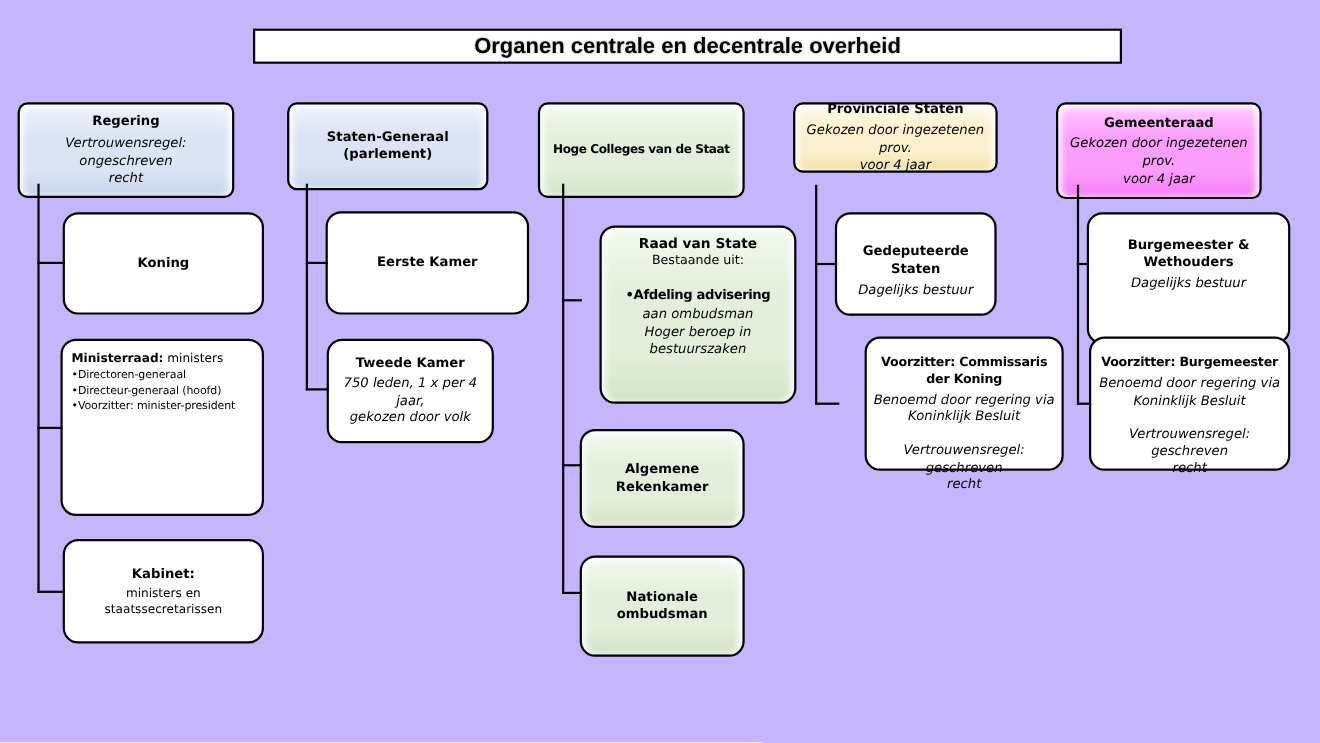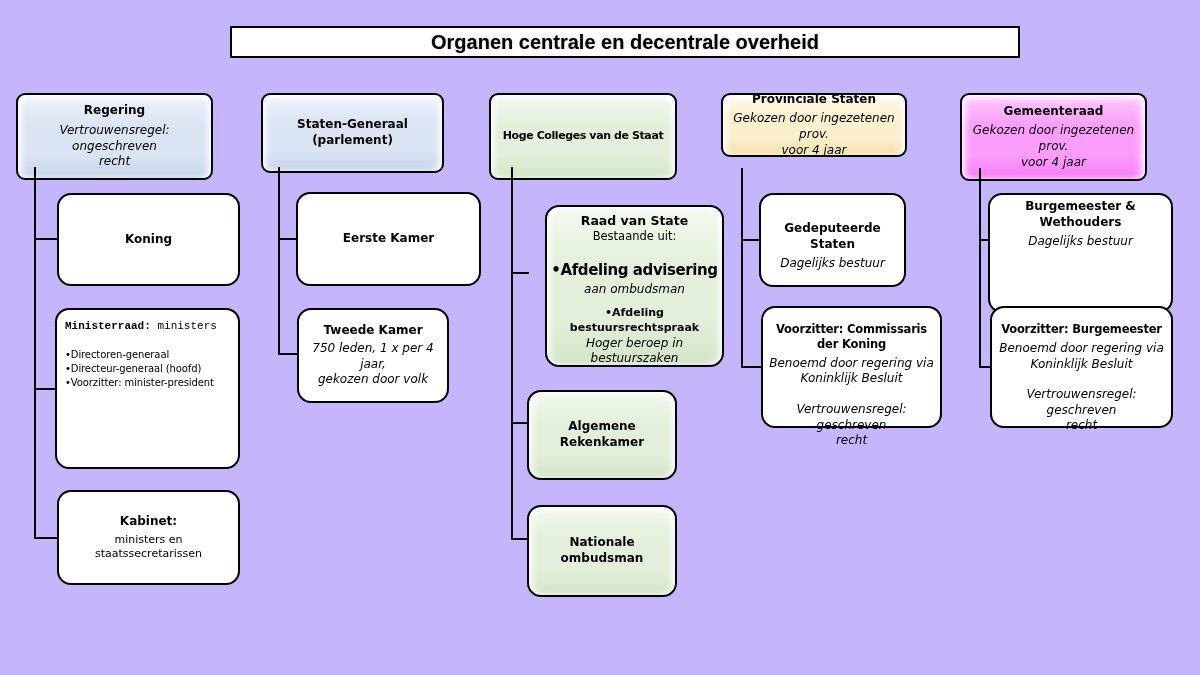--- a/index.html
+++ b/index.html
@@ -30,28 +30,28 @@
   .c-pink  {--light:#fec9fd;--base:#fb9dfb;--dark:#f87cf8;}
   .c-yellow{--light:#fffaea;}
 
   .t-bold{font-weight:bold;font-size:12px;white-space:pre-line;}
   .t-italic{font-style:italic;font-size:12px;white-space:pre-line;margin-top:4px;}
   .plain{font-size:11.5px;white-space:pre-line;}
   .top-align{justify-content:flex-start;}
   .left-align{align-items:flex-start;text-align:left;}
 
   
-  .lead{font-size:11px;margin-bottom:15px;font-family:Liberation Mono, monospace;}
+  .lead{font-size:11px;margin-bottom:2px;}
   .lead b{font-weight:bold;}
   .bullet{font-size:10px;letter-spacing:-0.1px;line-height:1.4;
     text-indent:-7px;padding-left:7px;}
 
   
   .rvs-title{font-size:12.5px;}
-  .rvs-item1{font-size:15px;letter-spacing:-0.4px;margin-top:17px;white-space:nowrap;}
+  .rvs-item1{font-size:12px;letter-spacing:-0.4px;margin-top:17px;white-space:nowrap;}
   .rvs-item2{font-size:11px;margin-top:9px;}
   .no-gap{margin-top:1px;}
 
   .hdr-small{font-size:11px;letter-spacing:-0.4px;white-space:nowrap;}
   .voorz-title{font-size:11.5px;letter-spacing:-0.2px;}
   .note{margin-top:15px;}
 
   
   .vline,.hline{position:absolute;background:#000;}
   .vline{width:2px;}
@@ -106,22 +106,20 @@
 
   <div class="box hdr glossy c-green" style="left:489px;top:81px;width:188px;height:87px">
     <div class="t-bold hdr-small">Hoge Colleges van de Staat</div>
   </div>
 
   <div class="box glossy c-green top-align" style="left:545px;top:193px;width:179px;height:162px;padding-top:6px">
     <div class="t-bold rvs-title">Raad van State</div>
     <div class="plain">Bestaande uit:</div>
     <div class="t-bold rvs-item1">•Afdeling advisering</div>
     <div class="t-italic no-gap">aan ombudsman</div>
-    <div class="t-bold rvs-item2">•Afdeling
-bestuursrechtspraak</div>
     <div class="t-italic no-gap">Hoger beroep in
 bestuurszaken</div>
   </div>
 
   <div class="box glossy c-green" style="left:527px;top:378px;width:150px;height:90px">
     <div class="t-bold">Algemene
 Rekenkamer</div>
   </div>
 
   <div class="box glossy c-green" style="left:527px;top:493px;width:150px;height:92px">
@@ -133,36 +131,36 @@
     <div class="t-bold">Provinciale Staten</div>
     <div class="t-italic">Gekozen door ingezetenen prov.
 voor 4 jaar</div>
   </div>
 
   <div class="box top-align" style="left:759px;top:193px;width:147px;height:94px;padding-top:26px">
     <div class="t-bold">Gedeputeerde Staten</div>
     <div class="t-italic">Dagelijks bestuur</div>
   </div>
 
-  <div class="box top-align" style="left:761px;top:306px;width:181px;height:122px;padding:14px 2px 0 2px">
+  <div class="box top-align" style="left:786px;top:306px;width:181px;height:122px;padding:14px 2px 0 2px">
     <div class="t-bold voorz-title">Voorzitter: Commissaris
 der Koning</div>
     <div class="t-italic">Benoemd door regering via
 Koninklijk Besluit</div>
     <div class="t-italic note">Vertrouwensregel: geschreven
 recht</div>
   </div>
 
   <div class="box hdr glossy c-pink" style="left:960px;top:81px;width:187px;height:88px">
     <div class="t-bold">Gemeenteraad</div>
     <div class="t-italic">Gekozen door ingezetenen prov.
 voor 4 jaar</div>
   </div>
 
-  <div class="box top-align" style="left:988px;top:193px;width:185px;height:120px;padding-top:4px">
+  <div class="box top-align" style="left:988px;top:193px;width:185px;height:120px;padding-top:20px">
     <div class="t-bold">Burgemeester &amp;
 Wethouders</div>
     <div class="t-italic">Dagelijks bestuur</div>
   </div>
 
   <div class="box top-align" style="left:990px;top:306px;width:183px;height:122px;padding:14px 2px 0 2px">
     <div class="t-bold voorz-title">Voorzitter: Burgemeester</div>
     <div class="t-italic">Benoemd door regering via
 Koninklijk Besluit</div>
     <div class="t-italic note">Vertrouwensregel: geschreven

